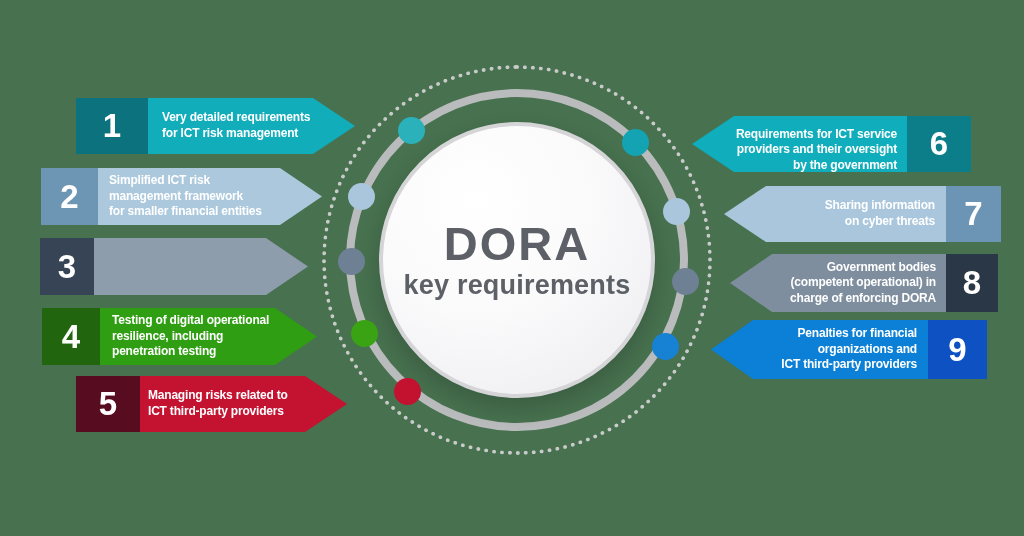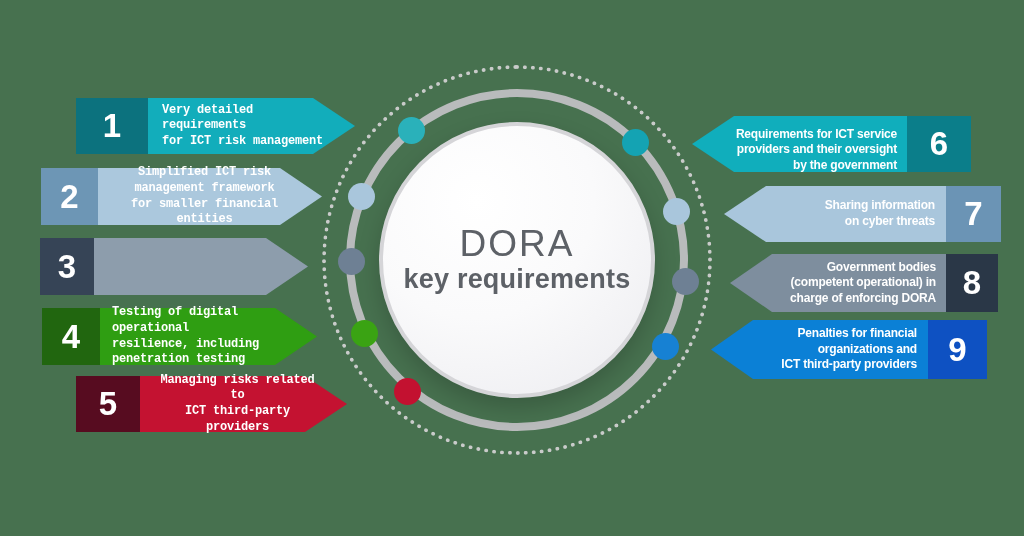--- a/index.html
+++ b/index.html
@@ -19,21 +19,21 @@
     border:8px solid #b9bbbc; border-radius:50%; box-sizing:border-box;
   }
   .hub {
     position:absolute; left:379px; top:122px; width:276px; height:276px;
     border-radius:50%; box-sizing:border-box;
     background: radial-gradient(circle at 35% 28%, #ffffff 0%, #fafafb 45%, #ebebef 100%);
     border:4px solid #d5d5d8;
     box-shadow: 0 10px 22px rgba(0,0,0,0.18);
     display:flex; flex-direction:column; justify-content:center; align-items:center;
   }
-  .hub-title   { font-size:37px; font-weight:normal; letter-spacing:2px; line-height:1.05; }
+  .hub-title   { font-size:47px; font-weight:bold; letter-spacing:2px; line-height:1.05; }
   .hub-subtitle{ font-size:27px; font-weight:bold; margin-top:1px; letter-spacing:0.2px; }
 
   
   .dot { position:absolute; width:27px; height:27px; border-radius:50%; }
 
   
   .banner { position:absolute; }
   .banner .shape { position:absolute; inset:0; }
   .banner.left  .shape { clip-path: polygon(0 0, calc(100% - 42px) 0, 100% 50%, calc(100% - 42px) 100%, 0 100%); }
   .banner.right .shape { clip-path: polygon(42px 0, 100% 0, 100% 100%, 42px 100%, 0 50%); }
@@ -43,21 +43,21 @@
     color:#ffffff; font-size:33px; font-weight:bold;
   }
   .banner.left  .numbox { left:0; }
   .banner.right .numbox { right:0; }
   .label {
     position:absolute; top:0; bottom:0;
     display:flex; align-items:center;
     color:#ffffff; font-weight:bold; font-size:12px; line-height:1.3;
     letter-spacing:-0.2px; white-space:pre-line;
   }
-  .banner.left  .label { text-align:left;font-family:Liberation Mono, monospace; }
+  .banner.left  .label { text-align:left; }
   .banner.right .label { text-align:right; justify-content:flex-end; }
 </style>
 </head>
 <body>
 
 <div class="stage" style="background: rgb(71, 113, 79);">
 
   <div class="ring-dotted" style="border-color: rgb(201, 203, 202);"></div>
   <div class="ring-solid" style="border-color: rgb(185, 187, 188);"></div>
   <div class="hub" style="border-color: rgb(213, 213, 216);">
@@ -78,42 +78,42 @@
   <div class="banner left" style="left:76px; top:98px; width:279px; height:56px;">
     <div class="shape" style="background: rgb(18, 173, 187);"></div>
     <div class="numbox" style="width: 72px; background: rgb(12, 114, 126);">1</div>
     <div class="label" style="left:86px; right:28px;">Very detailed requirements
 for ICT risk management</div>
   </div>
 
   <div class="banner left" style="left:41px; top:168px; width:281px; height:57px;">
     <div class="shape" style="background: rgb(171, 200, 221);"></div>
     <div class="numbox" style="width: 57px; background: rgb(109, 150, 181);">2</div>
-    <div class="label" style="left:68px; right:22px;text-align:center;">Simplified ICT risk
+    <div class="label" style="left:68px; right:22px;">Simplified ICT risk
 management framework
 for smaller financial entities</div>
   </div>
 
   <div class="banner left" style="left:40px; top:238px; width:268px; height:57px;">
     <div class="shape" style="background: rgb(141, 157, 172);"></div>
     <div class="numbox" style="width: 54px; background: rgb(54, 68, 86);">3</div>
   </div>
 
   <div class="banner left" style="left:42px; top:308px; width:275px; height:57px;">
     <div class="shape" style="background: rgb(47, 158, 18);"></div>
     <div class="numbox" style="width: 58px; background: rgb(33, 102, 15);">4</div>
     <div class="label" style="left:70px; right:22px;">Testing of digital operational
 resilience, including
 penetration testing</div>
   </div>
 
   <div class="banner left" style="left:76px; top:376px; width:271px; height:56px;">
     <div class="shape" style="background: rgb(196, 18, 49);"></div>
     <div class="numbox" style="width: 64px; background: rgb(87, 12, 32);">5</div>
-    <div class="label" style="left:78px; right:26px;text-align:center;">Managing risks related to
+    <div class="label" style="left:72px; right:26px;">Managing risks related to
 ICT third-party providers</div>
   </div>
 
   <div class="banner right" style="left:692px; top:116px; width:279px; height:56px;">
     <div class="shape" style="background: rgb(16, 174, 188);"></div>
     <div class="numbox" style="width: 64px; background: rgb(11, 126, 138);">6</div>
     <div class="label" style="right:74px; left:12px;margin-top:12px;">Requirements for ICT service
 providers and their oversight
 by the government</div>
   </div>

